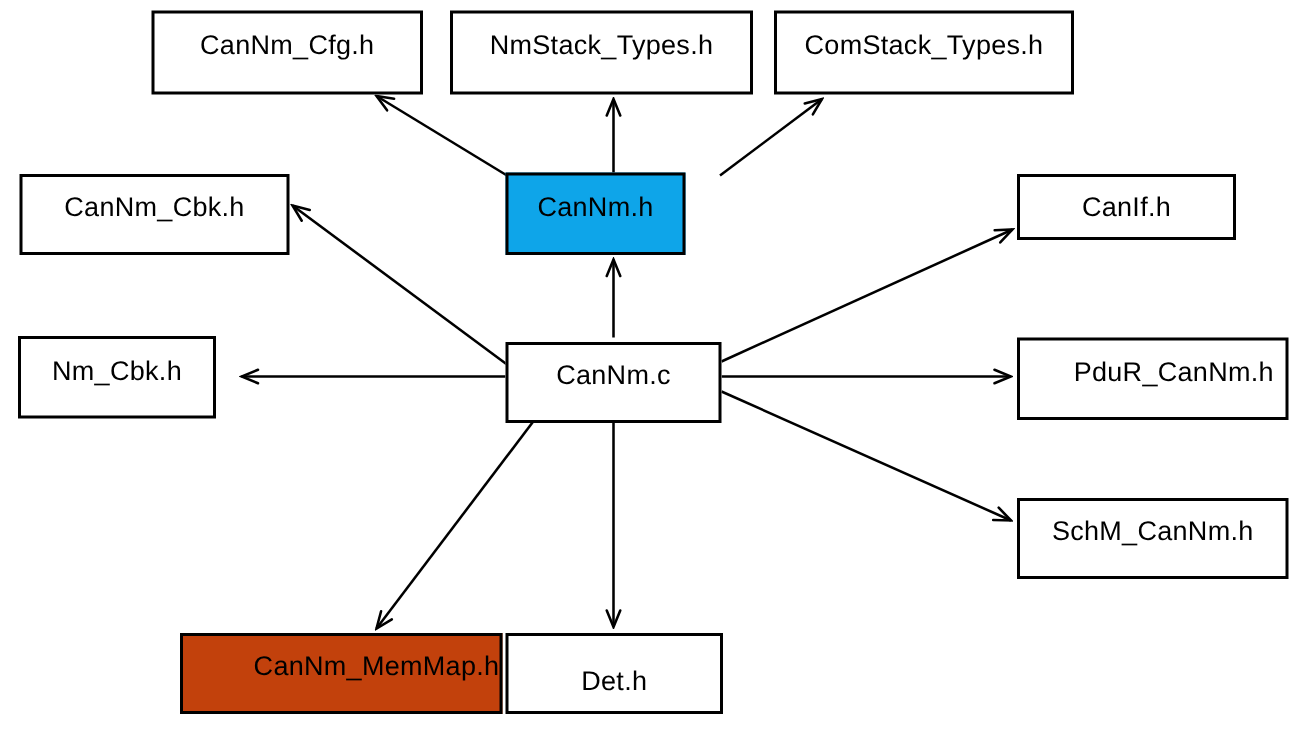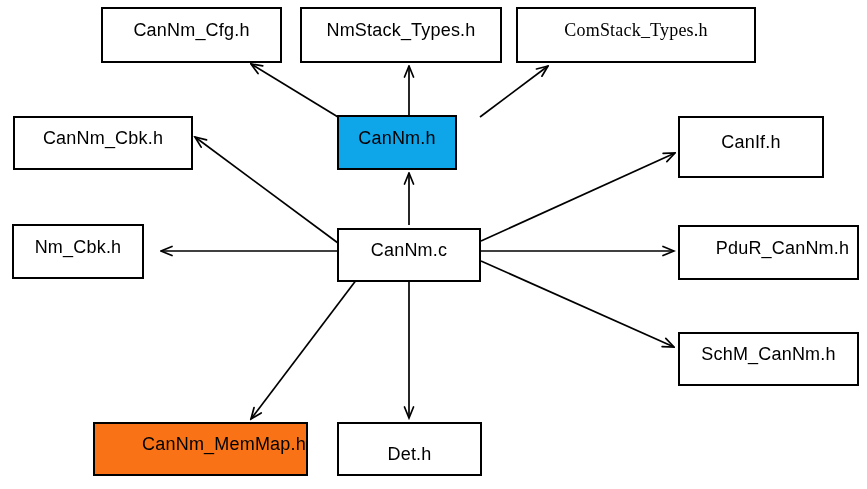--- a/index.html
+++ b/index.html
@@ -59,44 +59,44 @@
       <line x1="481" y1="251" x2="674" y2="251" stroke="#000000" stroke-width="1.7" marker-end="url(#arrowhead)"></line>
       <line x1="481" y1="261" x2="674" y2="347" stroke="#000000" stroke-width="1.7" marker-end="url(#arrowhead)"></line>
     </svg>
   <div id="node-layer">
       <div class="node" style="left: 101px; top: 7px; width: 181px; height: 56px; border-color: rgb(0, 0, 0); background: rgb(255, 255, 255); color: rgb(0, 0, 0);">
         <span>CanNm_Cfg.h</span>
       </div>
       <div class="node" style="left: 300px; top: 7px; width: 202px; height: 56px; border-color: rgb(0, 0, 0); background: rgb(255, 255, 255); color: rgb(0, 0, 0);">
         <span>NmStack_Types.h</span>
       </div>
-      <div class="node" style="left: 516px; top: 7px; width: 240px; height: 56px; border-color: rgb(0, 0, 0); background: rgb(255, 255, 255); color: rgb(0, 0, 0); font-family: Liberation Serif, serif;">
+      <div class="node" style="left: 516px; top: 7px; width: 200px; height: 56px; border-color: rgb(0, 0, 0); background: rgb(255, 255, 255); color: rgb(0, 0, 0);">
         <span>ComStack_Types.h</span>
       </div>
       <div class="node" style="left: 13px; top: 116px; width: 180px; height: 54px; border-color: rgb(0, 0, 0); background: rgb(255, 255, 255); color: rgb(0, 0, 0);">
         <span>CanNm_Cbk.h</span>
       </div>
       <div class="node" style="left: 337px; top: 115px; width: 120px; height: 55px; border-color: rgb(0, 0, 0); background: #0ea5e9; color: rgb(0, 0, 0);">
         <span>CanNm.h</span>
       </div>
-      <div class="node" style="left: 678px; top: 116px; width: 146px; height: 62px; border-color: rgb(0, 0, 0); background: rgb(255, 255, 255); color: rgb(0, 0, 0);">
+      <div class="node" style="left: 678px; top: 116px; width: 146px; height: 44px; border-color: rgb(0, 0, 0); background: rgb(255, 255, 255); color: rgb(0, 0, 0); align-items: flex-end;">
         <span>CanIf.h</span>
       </div>
       <div class="node" style="left: 12px; top: 224px; width: 132px; height: 55px; border-color: rgb(0, 0, 0); background: rgb(255, 255, 255); color: rgb(0, 0, 0);">
         <span>Nm_Cbk.h</span>
       </div>
       <div class="node" style="left: 337px; top: 228px; width: 144px; height: 54px; border-color: rgb(0, 0, 0); background: rgb(255, 255, 255); color: rgb(0, 0, 0);">
         <span>CanNm.c</span>
       </div>
       <div class="node" style="left: 678px; top: 225px; width: 181px; height: 55px; border-color: rgb(0, 0, 0); background: rgb(255, 255, 255); color: rgb(0, 0, 0); padding-left: 28px;">
         <span>PduR_CanNm.h</span>
       </div>
       <div class="node" style="left: 678px; top: 332px; width: 181px; height: 54px; border-color: rgb(0, 0, 0); background: rgb(255, 255, 255); color: rgb(0, 0, 0);">
         <span>SchM_CanNm.h</span>
       </div>
-      <div class="node" style="left: 93px; top: 422px; width: 215px; height: 54px; border-color: rgb(0, 0, 0); background: #f97316; color: rgb(0, 0, 0); padding-left: 47px;">
+      <div class="node" style="left: 120px; top: 422px; width: 215px; height: 54px; border-color: rgb(0, 0, 0); background: #c2410c; color: rgb(0, 0, 0); padding-left: 47px;">
         <span>CanNm_MemMap.h</span>
       </div>
       <div class="node" style="left: 337px; top: 422px; width: 145px; height: 54px; border-color: rgb(0, 0, 0); background: rgb(255, 255, 255); color: rgb(0, 0, 0); align-items: flex-end;">
         <span>Det.h</span>
       </div>
     </div>
 </div>
 
 </body></html>

